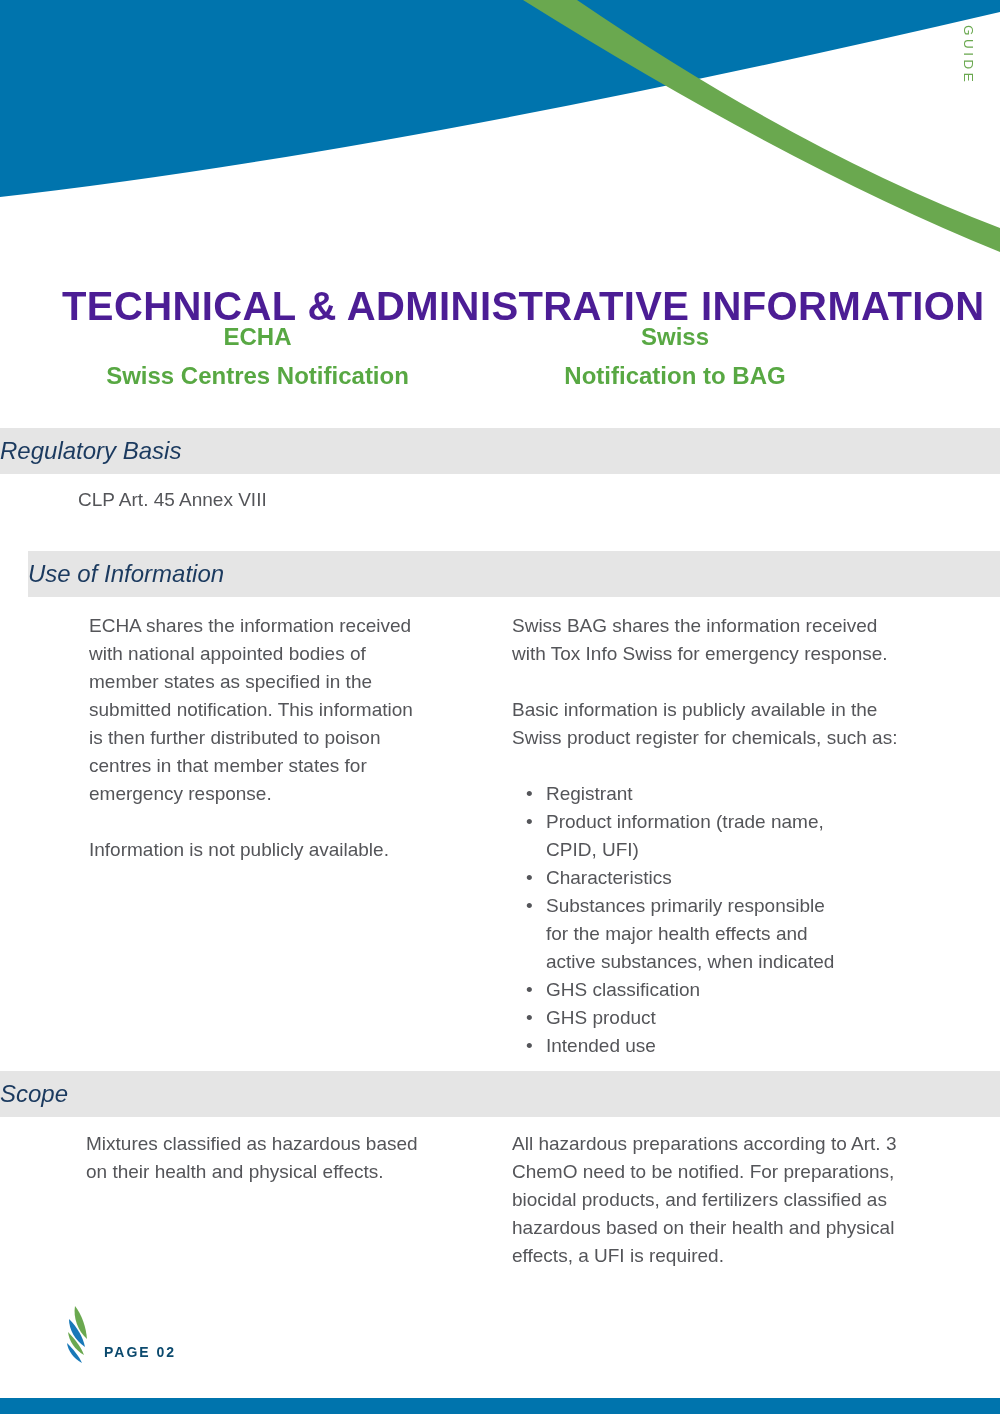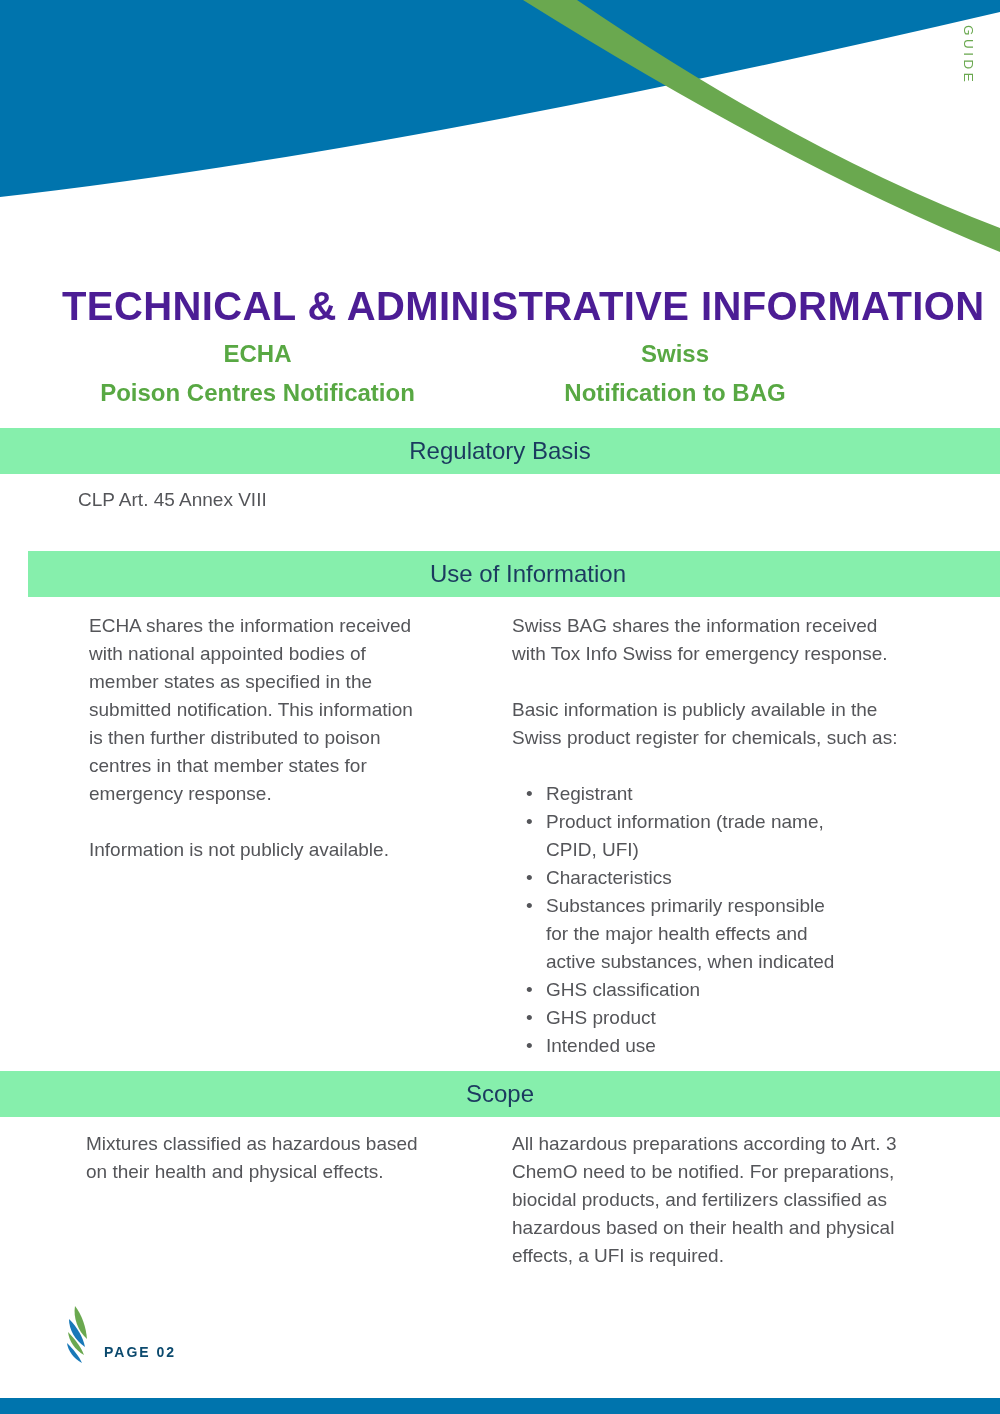--- a/index.html
+++ b/index.html
@@ -12,29 +12,29 @@
     position:absolute; top:25px; right:24px;
     writing-mode:vertical-rl; text-orientation:mixed;
     font-size:13.5px; letter-spacing:3.5px; color:#6aa84f; font-weight:400;
   }
   .page-title {
     position:absolute; left:62px; top:257px; width:890px;
     font-size:40px; font-weight:700; letter-spacing:0.4px;
     color:#4c1d95; white-space:nowrap;
   }
   .col-head {
-    position:absolute; top:334px; text-align:center;
+    position:absolute; top:317px; text-align:center;
     font-size:24px; font-weight:700; color:#58a843; line-height:39px;
   }
   .col-head.left  { left:40px;  width:435px; }
   .col-head.right { left:497px; width:356px; }
   .band {
     position:absolute; left:0; width:1000px; height:46px;
-    background:#86efac; color:#1b3a5f; font-size:24px;
-    text-align:center; line-height:46px;
+    background:#e5e5e5; color:#1b3a5f; font-size:24px;
+    text-align:left; line-height:46px;font-style:italic;
   }
   .band.s0 { top:428px; }
   .band.s1 { top:551px;margin-left:28px; }
   .band.s2 { top:1071px; }
   .cell {
     position:absolute; font-size:19px; color:#545559; line-height:28px;
   }
   .cell p { margin:0 0 28px 0; white-space:pre-line; }
   .cell p:last-child { margin-bottom:0; }
   .r0l { left:78px;  top:486px; width:430px; }
@@ -65,21 +65,21 @@
     <path d="M0,0 L1000,0 L1000,12 Q400,152 0,197 Z" fill="#0074ad"></path>
     <path d="M523,0 L577,0 Q800,152 1000,228 L1000,252 Q790,167 523,0 Z" fill="#6aa84f"></path>
   </svg>
 
   <div class="guide-label">GUIDE</div>
 
   <h1 class="page-title">TECHNICAL &amp; ADMINISTRATIVE INFORMATION</h1>
 
   <div class="col-head left">
     <div>ECHA</div>
-    <div>Poison Centres Notification</div>
+    <div>Swiss Centres Notification</div>
   </div>
   <div class="col-head right">
     <div>Swiss</div>
     <div>Notification to BAG</div>
   </div>
 
   <div class="band s0">Regulatory Basis</div>
   <div class="cell r0l">
     <p>CLP Art. 45 Annex VIII</p>
   </div>

